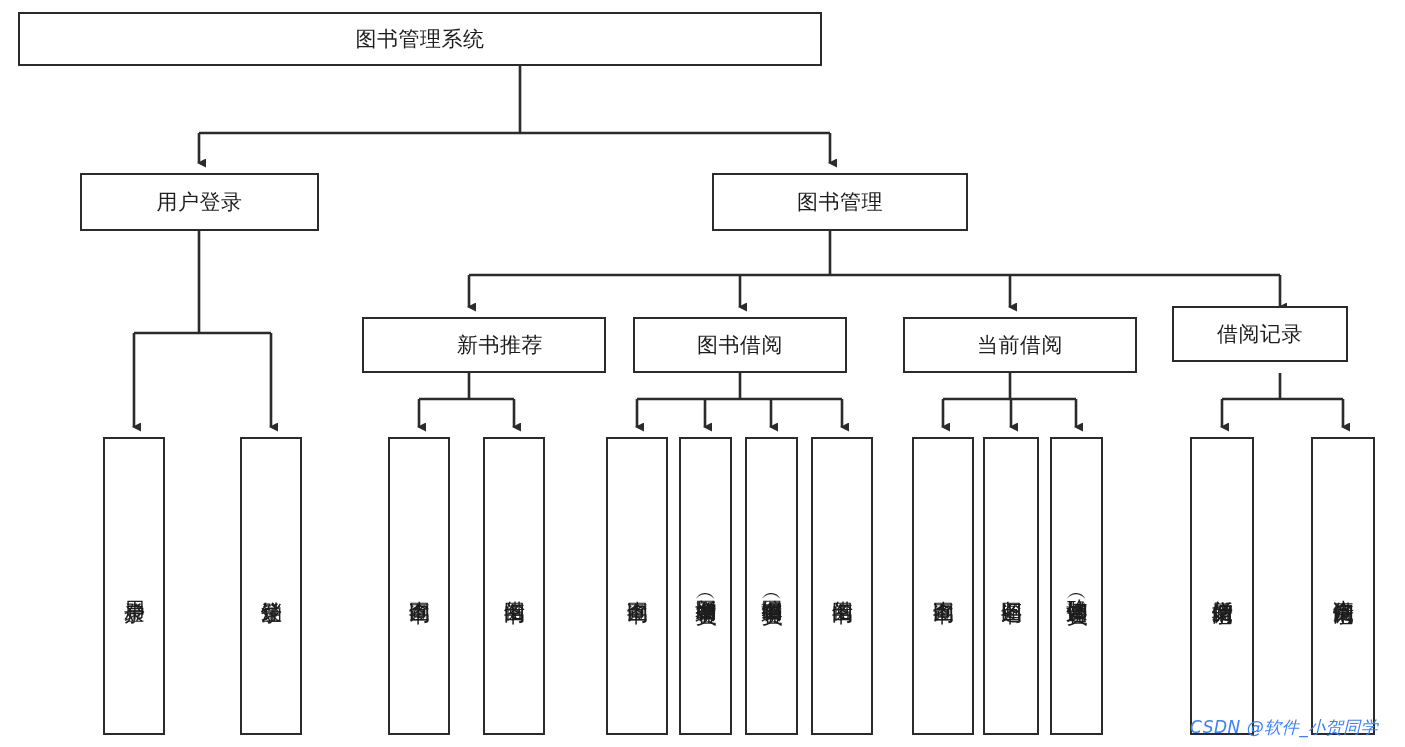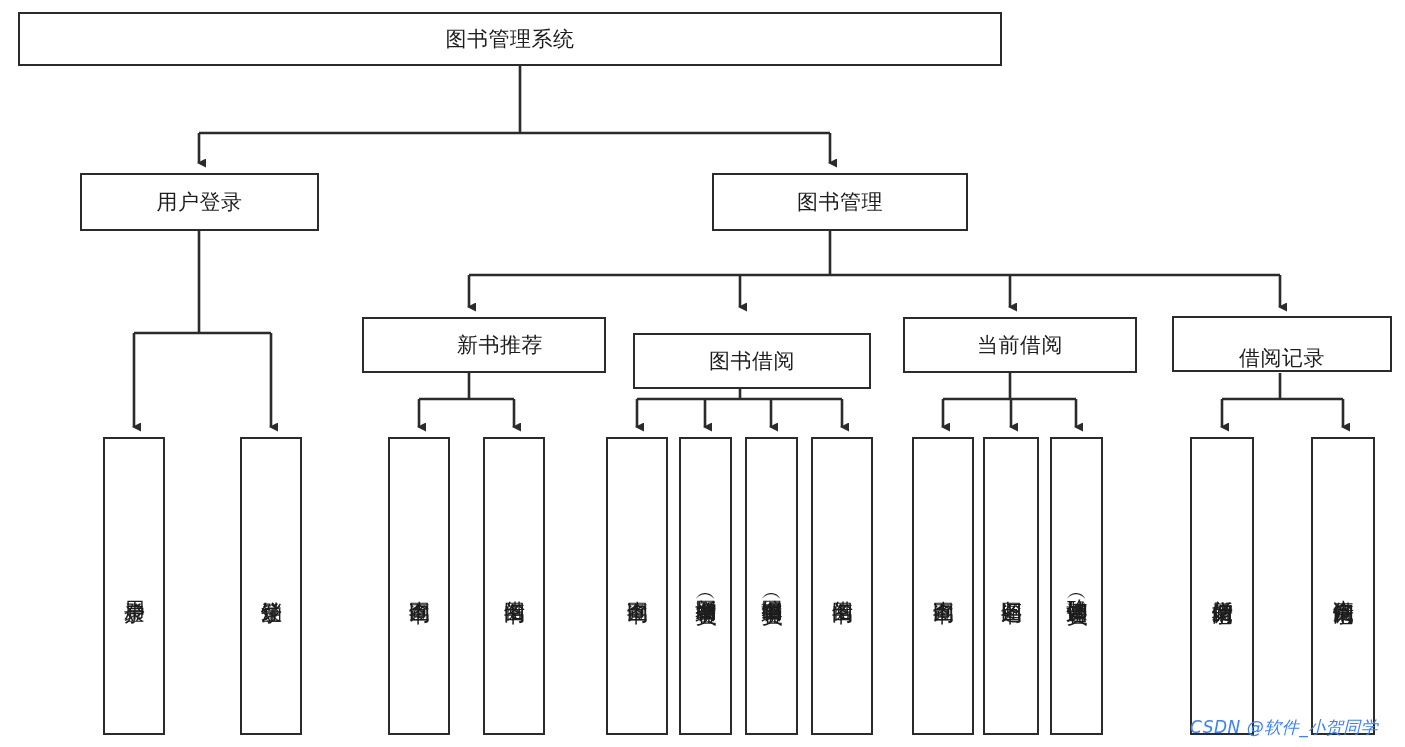--- a/index.html
+++ b/index.html
@@ -115,41 +115,41 @@
       <path d="M1011,399 L1011,427" marker-end="url(#arrow)"></path>
       <path d="M1076,399 L1076,427" marker-end="url(#arrow)"></path>
 
       <path d="M1280,373 L1280,399"></path>
       <path d="M1222,399 L1343,399"></path>
       <path d="M1222,399 L1222,427" marker-end="url(#arrow)"></path>
       <path d="M1343,399 L1343,427" marker-end="url(#arrow)"></path>
     </g>
   </svg>
 
-  <div class="node horizontal node-root" style="left:18px; top:12px; width:984px; height:54px;text-align:right;">
+  <div class="node horizontal node-root" style="left:18px; top:12px; width:804px; height:54px;text-align:right;">
     <span>图书管理系统</span>
   </div>
 
   <div class="node horizontal" style="left:80px; top:173px; width:239px; height:58px;">
     <span>用户登录</span>
   </div>
   <div class="node horizontal" style="left:712px; top:173px; width:256px; height:58px;">
     <span>图书管理</span>
   </div>
 
   <div class="node horizontal" style="left:362px; top:317px; width:244px; height:56px;padding-left:32px;">
     <span>新书推荐</span>
   </div>
-  <div class="node horizontal" style="left:633px; top:333px; width:238px; height:56px;">
+  <div class="node horizontal" style="left:633px; top:317px; width:214px; height:56px;">
     <span>图书借阅</span>
   </div>
   <div class="node horizontal" style="left:903px; top:317px; width:234px; height:56px;">
     <span>当前借阅</span>
   </div>
-  <div class="node horizontal" style="left:1172px; top:316px; width:220px; height:56px;align-items:flex-end;">
+  <div class="node horizontal" style="left:1172px; top:306px; width:176px; height:56px;">
     <span>借阅记录</span>
   </div>
 
   <div class="node vertical" style="left:103px; top:437px; width:62px; height:298px;">
     <span class="vtext">用户登录</span>
   </div>
   <div class="node vertical" style="left:240px; top:437px; width:62px; height:298px;">
     <span class="vtext">注销登录</span>
   </div>
 

